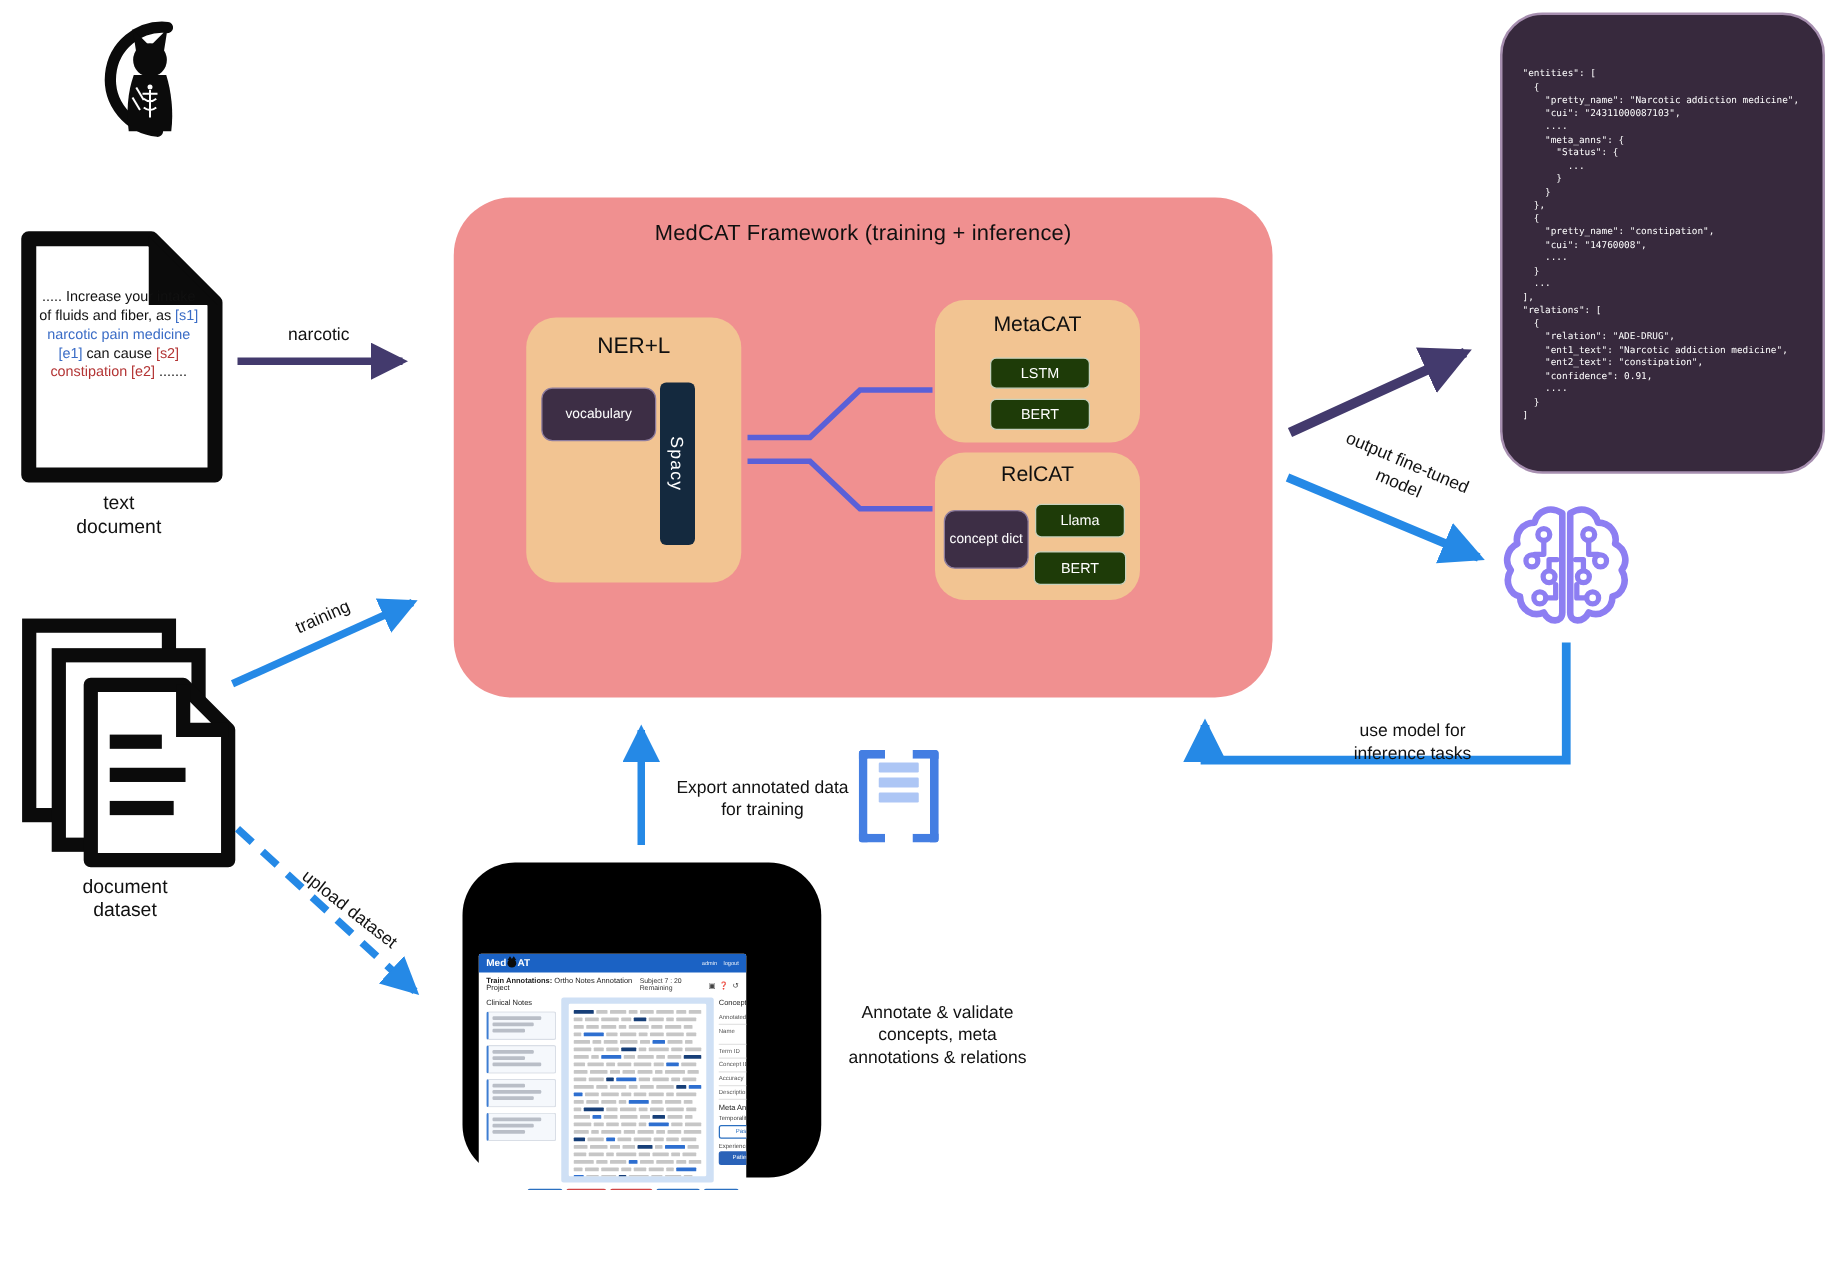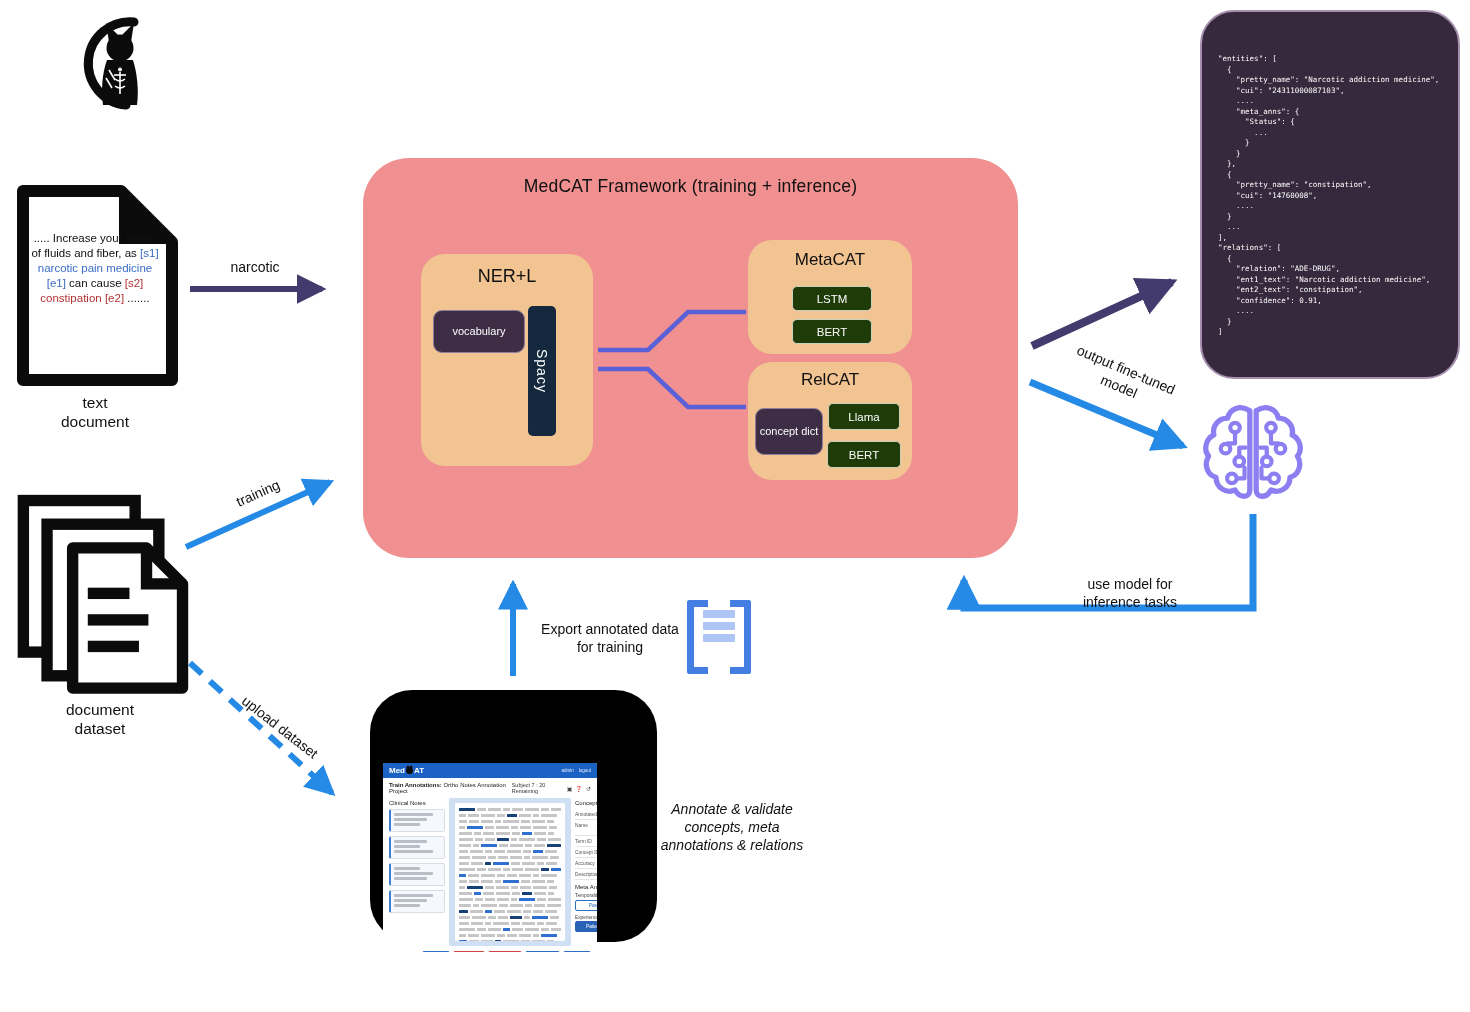--- a/index.html
+++ b/index.html
@@ -617,18 +617,18 @@
         <span style="width:10px;"></span>
         <span class="fbtn blue">Correct</span>
         <span class="fbtn red">Incorrect</span>
         <span class="fbtn red">Terminate</span>
         <span class="fbtn blue">Alternative</span>
         <span class="fbtn blue submit">Submit</span>
       </div>
     </div>
   </div>
 
-  <div class="abs arrow-label ml" style="left:612px;top:800px;width:240px;font-style:italic;">Annotate &amp; validate
+  <div class="abs arrow-label ml" style="left:630px;top:800px;width:240px;">Annotate &amp; validate
 concepts, meta
 annotations &amp; relations</div>
 
 
 </div>
 
 </body></html>

